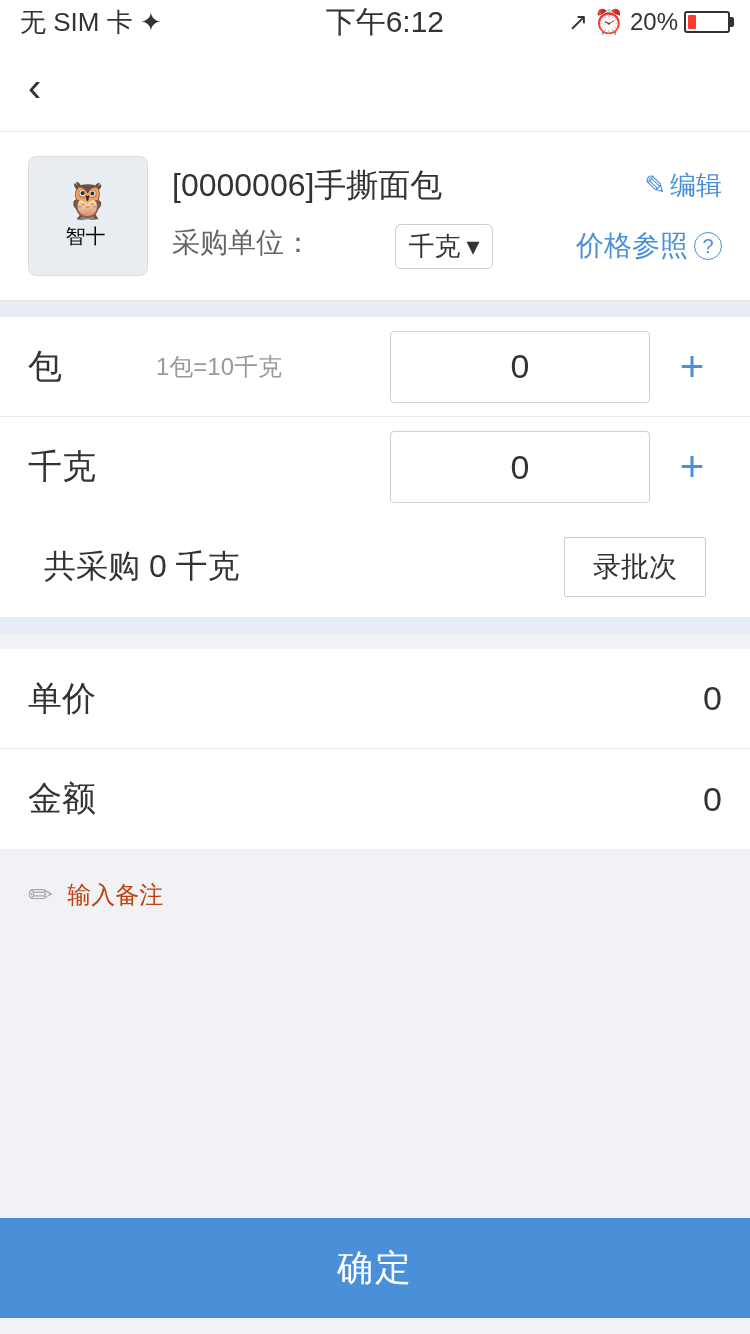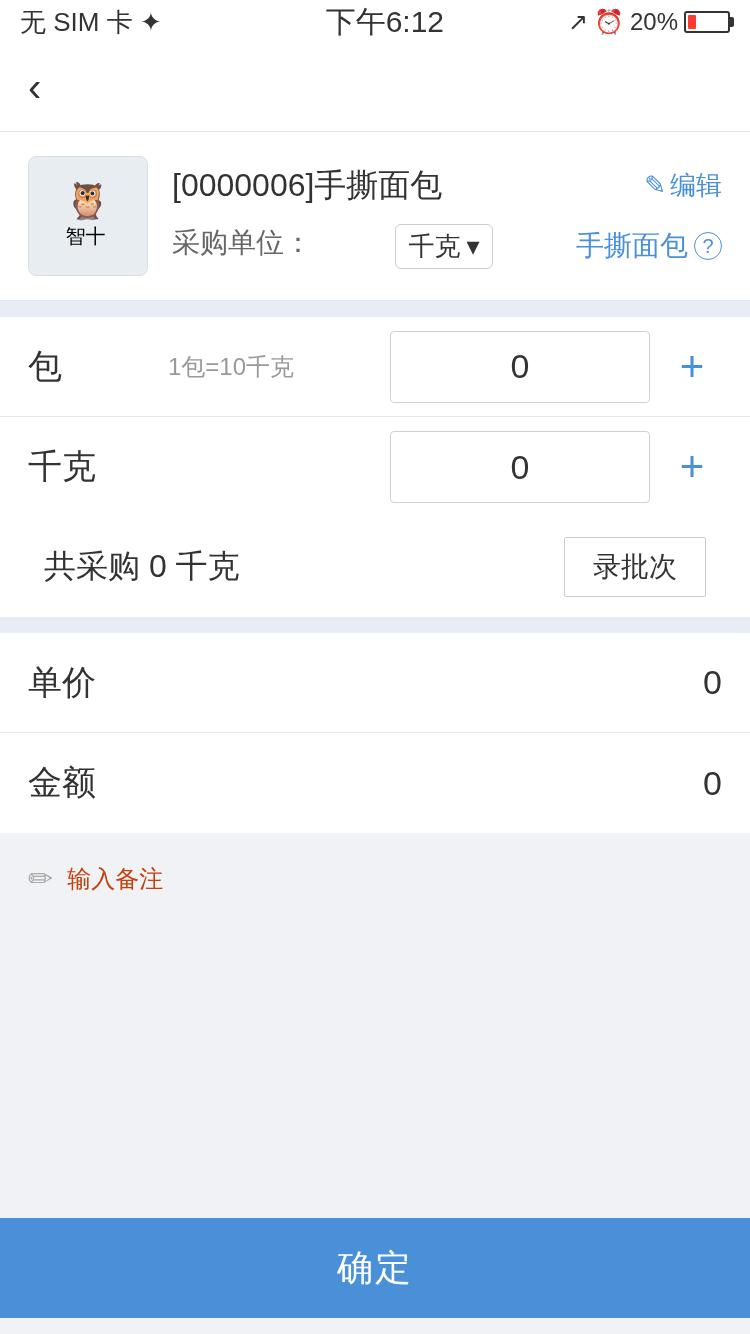--- a/index.html
+++ b/index.html
@@ -180,21 +180,21 @@
       border-bottom: none;
     }
     .input-label {
       font-size: 34px;
       color: #333;
       min-width: 120px;
     }
     .input-sublabel {
       font-size: 24px;
       color: #999;
-      margin-left: 20px;
+      margin-left: 8px;
     }
     .input-spacer { flex: 1; }
     .qty-input-box {
       width: 260px;
       height: 72px;
       border: 1px solid #d0d0d0;
       border-radius: 4px;
       display: flex;
       align-items: center;
       justify-content: center;
@@ -235,21 +235,21 @@
       padding: 10px 28px;
       font-size: 28px;
       color: #333;
       background: #fff;
       cursor: pointer;
     }
 
     
     .price-section {
       background: #fff;
-      margin-top: 0;
+      margin-top: 16px;
     }
     .price-row {
       display: flex;
       align-items: center;
       justify-content: space-between;
       padding: 0 28px;
       height: 100px;
       border-bottom: 1px solid #e8e8e8;
     }
     .price-row:last-child {
@@ -344,21 +344,21 @@
         <span>编辑</span>
       </span>
     </div>
     <div class="unit-row">
       <span class="unit-label">采购单位：</span>
       <span class="unit-select">
         <span>千克</span>
         <span>▾</span>
       </span>
       <span class="price-ref">
-        <span>手撕面包</span>
+        <span>价格参照</span>
         <span style="width:28px;height:28px;border:1.5px solid #4a90d9;border-radius:50%;display:inline-flex;align-items:center;justify-content:center;font-size:20px;">?</span>
       </span>
     </div>
   </div>
 </div>
 
 <div class="section-divider"></div>
 
 <div class="input-section">
 

